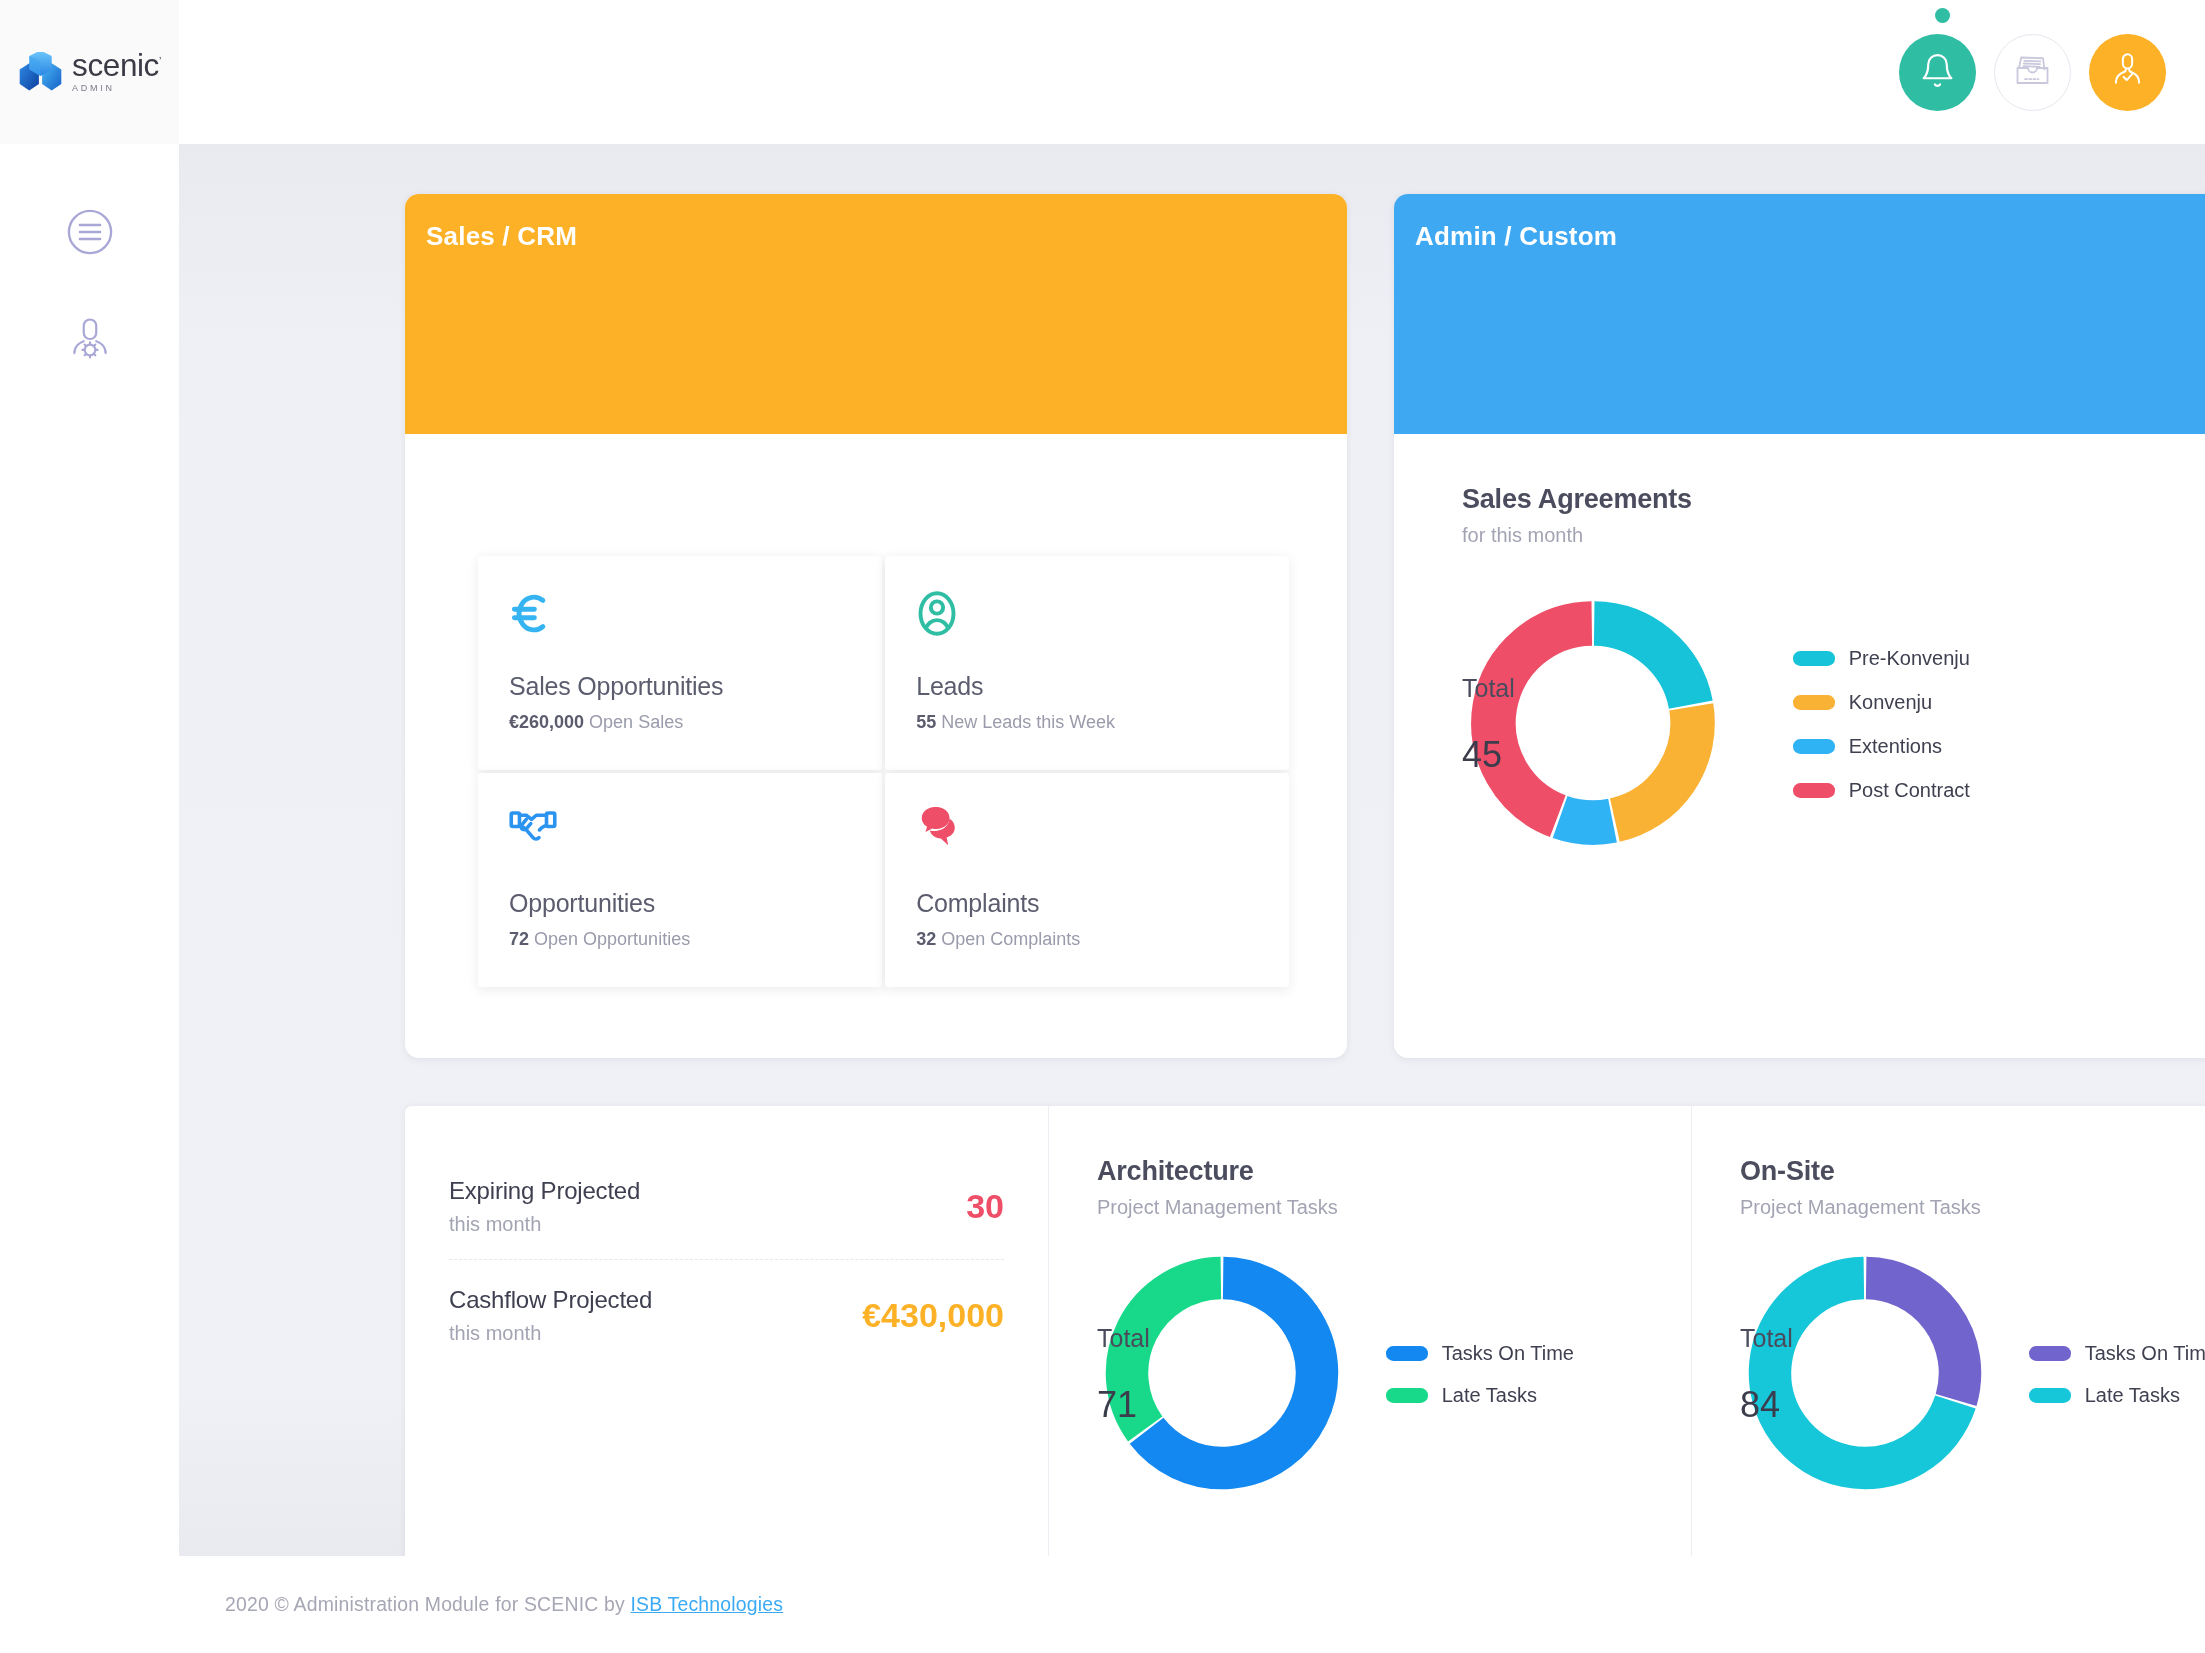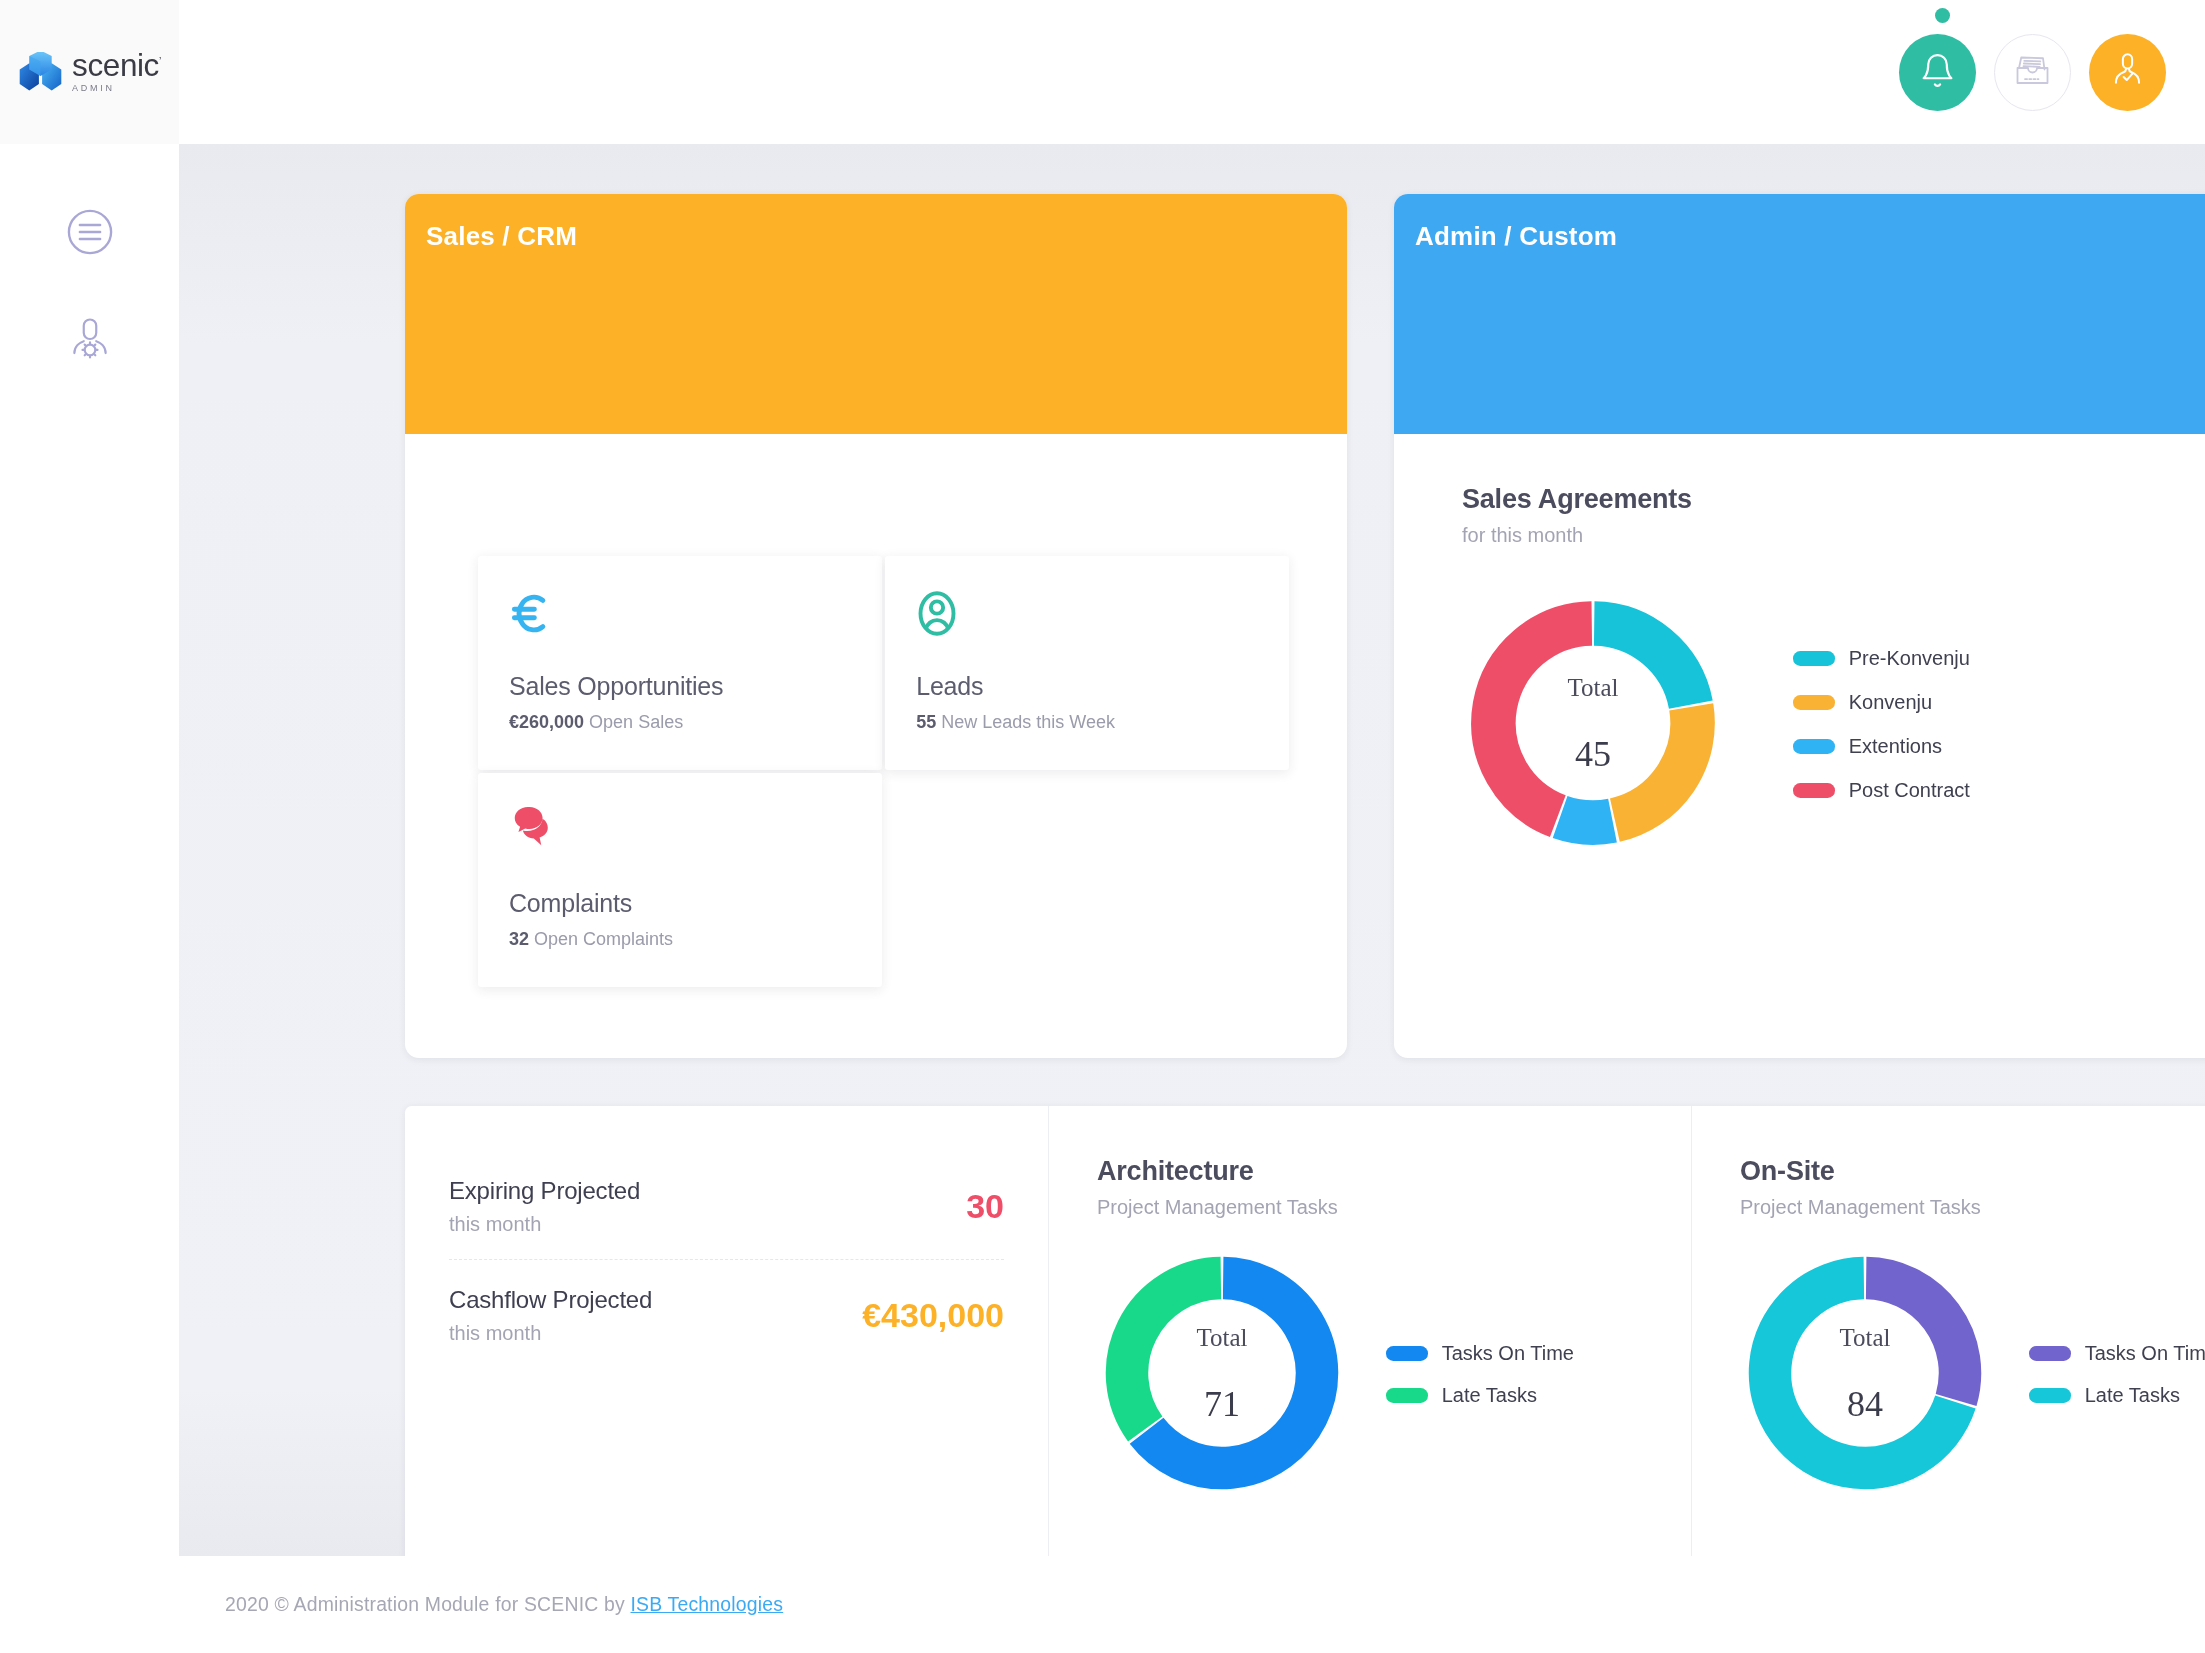--- a/index.html
+++ b/index.html
@@ -119,21 +119,21 @@
 
   
   .chart-body { padding: 50px 0 0 68px; }
   .chart-title { font-size: 27px; color: #4b4c5e; font-weight: 600; letter-spacing: -0.2px; }
   .chart-sub   { font-size: 20px; color: #a3a4b3; margin-top: 9px; }
 
   .donut-row { display: flex; align-items: center; margin-top: 45px; }
   .donut-wrap { position: relative; }
   .donut-center {
     position: absolute; inset: 0; display: flex;
-    flex-direction: column; align-items: center; justify-content: center; font-family: Liberation Serif, serif;
+    flex-direction: column; justify-content: center;
   }
   .donut-total-label { font-size: 25px; color: #4a4b5c; }
   .donut-total-value { font-size: 36px; color: #3b3c4c; margin-top: 31px; }
 
   .legend { margin-left: 69px; display: flex; flex-direction: column; gap: 21px; }
   .legend-item { display: flex; align-items: center; gap: 13.7px; }
   .legend-chip { width: 42px; height: 14.5px; border-radius: 7.3px; display:block; }
   .legend-label { font-size: 20px; color: #3f4050; }
 
   
@@ -283,20 +283,34 @@
               <svg width="42" height="47" viewBox="0 0 28 30" fill="none" stroke="#2fbda3" stroke-width="2.6">
                 <ellipse cx="14" cy="15" rx="11" ry="13.5"></ellipse>
                 <circle cx="14" cy="11" r="4.1"></circle>
                 <path d="M6.6 25.3a7.6 7.6 0 0 1 14.8 0"></path>
               </svg>
             </span>
             <span class="tile-title">Leads</span>
             <span class="tile-sub"><b>55</b> <span>New Leads this Week</span></span>
           </div>
 
+          <div class="tile">
+            <span class="tile-icon">
+              <svg width="48" height="39" viewBox="0 0 32 26" fill="none" stroke="#2b93f0" stroke-width="2.4" stroke-linejoin="round" stroke-linecap="round">
+                <rect x="1.5" y="4" width="5.5" height="9" rx="1"></rect>
+                <rect x="25" y="4" width="5.5" height="9" rx="1"></rect>
+                <path d="M7 5.5h4.5l3.5 2.8 3.2-2.8H25"></path>
+                <path d="M7 12.5c2.2 0 3.4 1.4 5 3.3l4 4.6c1.1 1.3 3 1.3 4 0"></path>
+                <path d="M25 12.5c-2.1 0-3.3 1.2-4.7 2.8"></path>
+                <path d="M11.5 8.2 8.5 12c-.9 1.2-.3 2.7 1.1 3 .9.2 1.7-.2 2.3-.9l2.6-3"></path>
+              </svg>
+            </span>
+            <span class="tile-title">Opportunities</span>
+            <span class="tile-sub"><b>72</b> <span>Open Opportunities</span></span>
+          </div>
 
           <div class="tile">
             <span class="tile-icon">
               <svg width="42" height="40" viewBox="0 0 28 27" fill="#ef4e68">
                 <path d="M22.5 7.5c0 4.1-3.9 7.4-8.8 7.4-1 0-2-.1-2.9-.4l-4.6 2.3 1.1-3.4C4.8 11.9 3.7 9.8 3.7 7.5 3.7 3.4 7.6 0 12.5 0h1.2c4.9 0 8.8 3.4 8.8 7.5Z"></path>
                 <path d="M26 14c0 3-2.2 5.6-5.5 6.6l1.1 5.3-5-4.6c-3.9-.3-6.9-2.6-7.4-5.5 1 .2 2 .4 3 .4 5.5 0 10-3.7 10.2-8.3C24.6 9 26 11.4 26 14Z"></path>
               </svg>
             </span>
             <span class="tile-title">Complaints</span>
             <span class="tile-sub"><b>32</b> <span>Open Complaints</span></span>

